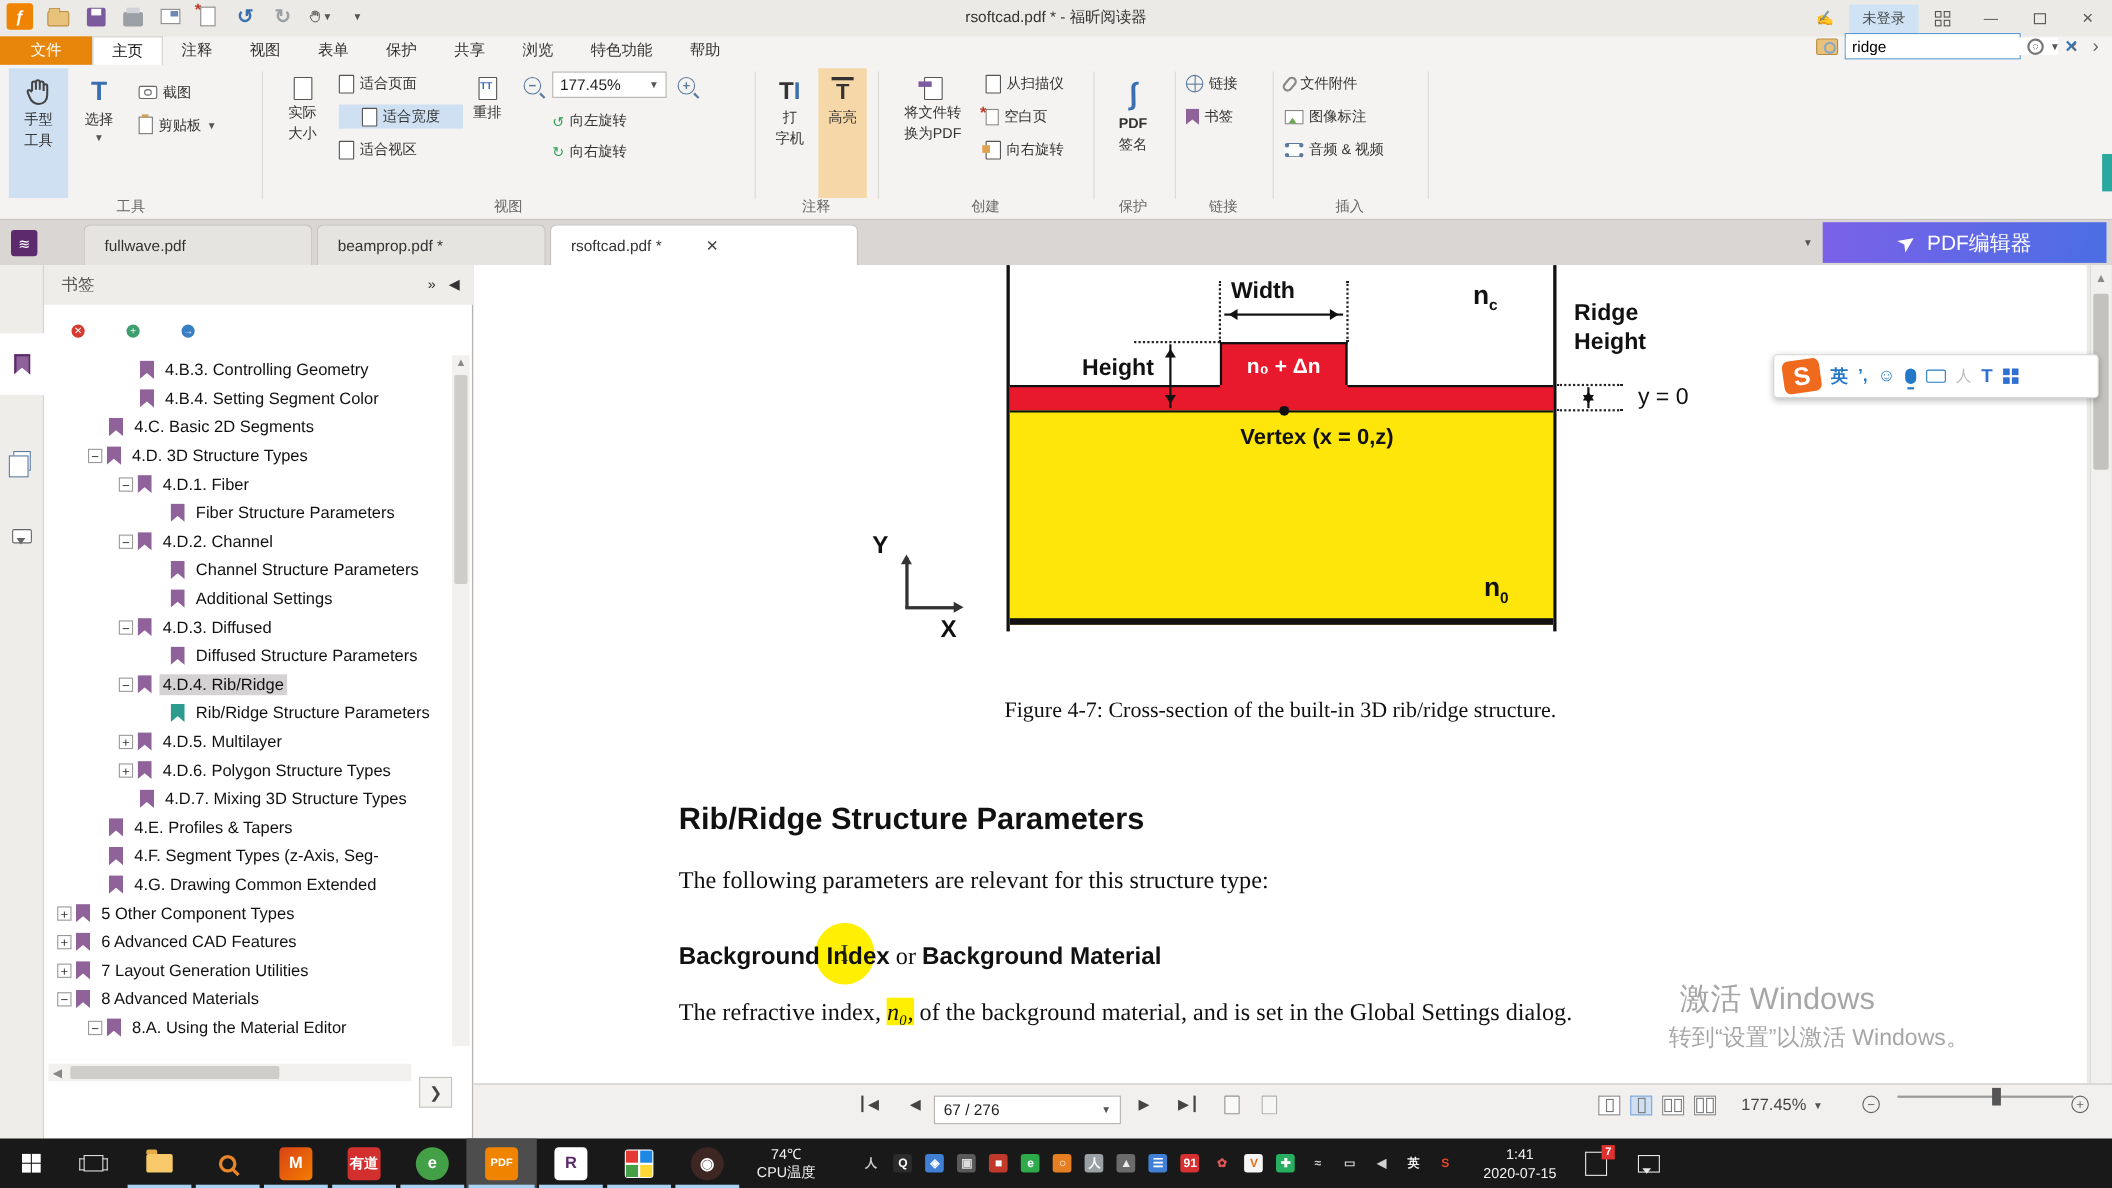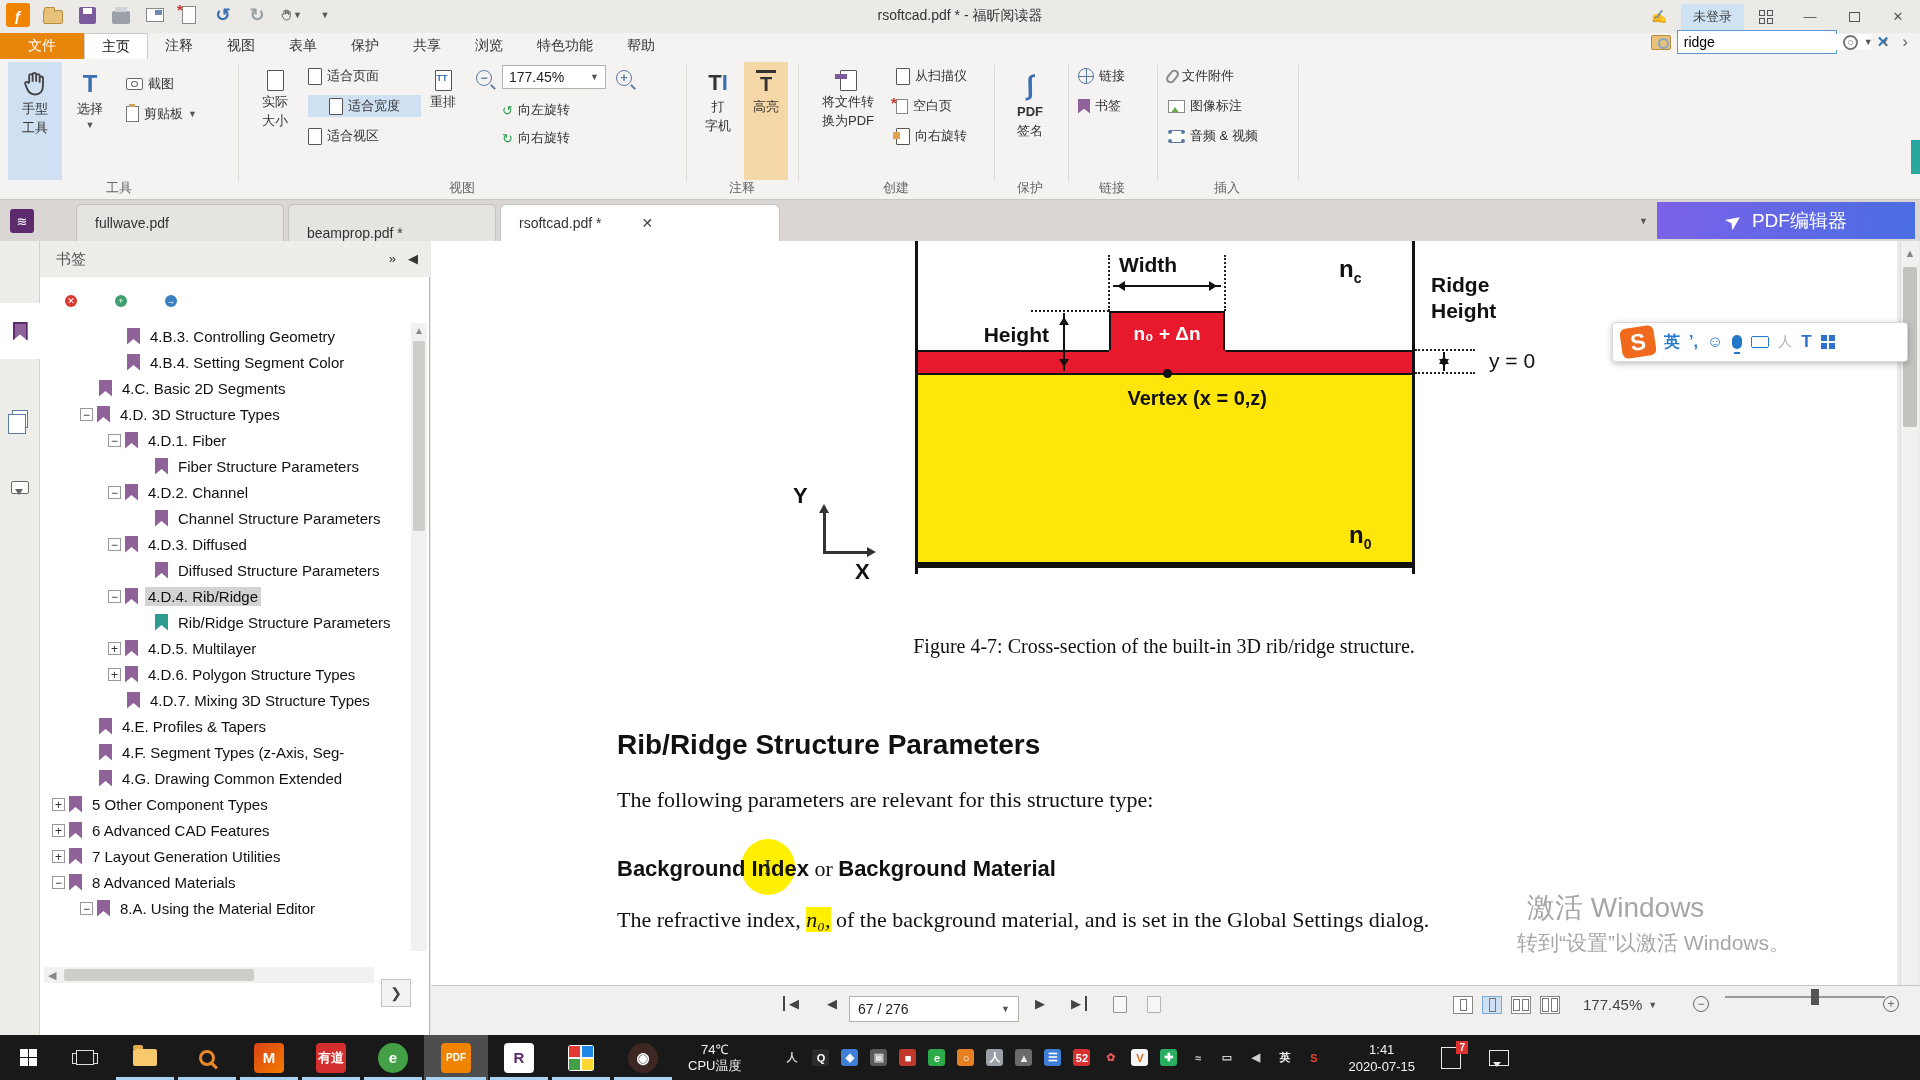--- a/index.html
+++ b/index.html
@@ -407,21 +407,21 @@
       <div class="grplabel" style="left: 1167px;">插入</div>
     </div>
 </div>
 
 <div id="tabbar">
   <div class="appico">≋</div>
   <div id="doctabs">
       <div class="dtab" style="left: 76px; width: 208px;">
         <span>fullwave.pdf</span>
       </div>
-      <div class="dtab" style="left: 288px; width: 208px; align-items: flex-end;">
+      <div class="dtab" style="left: 288px; width: 208px;">
         <span>beamprop.pdf *</span>
       </div>
       <div class="dtab active" style="left: 500px; width: 280px;">
         <span>rsoftcad.pdf *</span>
         <span class="x">✕</span>
       </div>
     </div>
   <span class="caret abs" style="right:272px;top:16px">▼</span>
   <div class="editorbtn">
     <span class="pen">➤</span>
@@ -495,20 +495,26 @@
         <span style="flex: 0 0 64px;"></span>
         <span class="texp box">−</span>
         <span class="tflag"></span>
         <span class="tlab">4.D.2. Channel</span>
       </div>
       <div class="trow">
         <span style="flex: 0 0 92px;"></span>
         <span class="texp"></span>
         <span class="tflag"></span>
         <span class="tlab">Channel Structure Parameters</span>
+      </div>
+      <div class="trow">
+        <span style="flex: 0 0 92px;"></span>
+        <span class="texp"></span>
+        <span class="tflag"></span>
+        <span class="tlab">Additional Settings</span>
       </div>
       <div class="trow">
         <span style="flex: 0 0 64px;"></span>
         <span class="texp box">−</span>
         <span class="tflag"></span>
         <span class="tlab">4.D.3. Diffused</span>
       </div>
       <div class="trow">
         <span style="flex: 0 0 92px;"></span>
         <span class="texp"></span>
@@ -806,21 +812,21 @@
       <span class="trayic" style="background: transparent; color: rgb(208, 208, 208);">人</span>
       <span class="trayic" style="background: rgb(43, 43, 43); color: rgb(255, 255, 255);">Q</span>
       <span class="trayic" style="background: rgb(63, 127, 214); color: rgb(255, 255, 255);">◈</span>
       <span class="trayic" style="background: rgb(90, 90, 90); color: rgb(221, 221, 221);">▣</span>
       <span class="trayic" style="background: rgb(192, 57, 43); color: rgb(255, 255, 255);">■</span>
       <span class="trayic" style="background: rgb(46, 170, 74); color: rgb(255, 255, 255);">e</span>
       <span class="trayic" style="background: rgb(230, 126, 34); color: rgb(255, 255, 255);">○</span>
       <span class="trayic" style="background: rgb(154, 160, 166); color: rgb(255, 255, 255);">人</span>
       <span class="trayic" style="background: rgb(107, 107, 107); color: rgb(238, 238, 238);">▲</span>
       <span class="trayic" style="background: rgb(63, 127, 214); color: rgb(255, 255, 255);">☰</span>
-      <span class="trayic" style="background: rgb(214, 48, 49); color: rgb(255, 255, 255);">52</span>
+      <span class="trayic" style="background: rgb(214, 48, 49); color: rgb(255, 255, 255);">91</span>
       <span class="trayic" style="background: transparent; color: rgb(224, 85, 85);">✿</span>
       <span class="trayic" style="background: rgb(245, 245, 245); color: rgb(226, 113, 29);">V</span>
       <span class="trayic" style="background: rgb(39, 174, 96); color: rgb(255, 255, 255);">✚</span>
       <span class="trayic" style="background: transparent; color: rgb(208, 208, 208);">≈</span>
       <span class="trayic" style="background: transparent; color: rgb(208, 208, 208);">▭</span>
       <span class="trayic" style="background: transparent; color: rgb(208, 208, 208);">◀</span>
       <span class="trayic" style="background: transparent; color: rgb(242, 242, 242);">英</span>
       <span class="trayic" style="background: transparent; color: rgb(232, 68, 44);">S</span>
     </div>
   <div class="clock">

